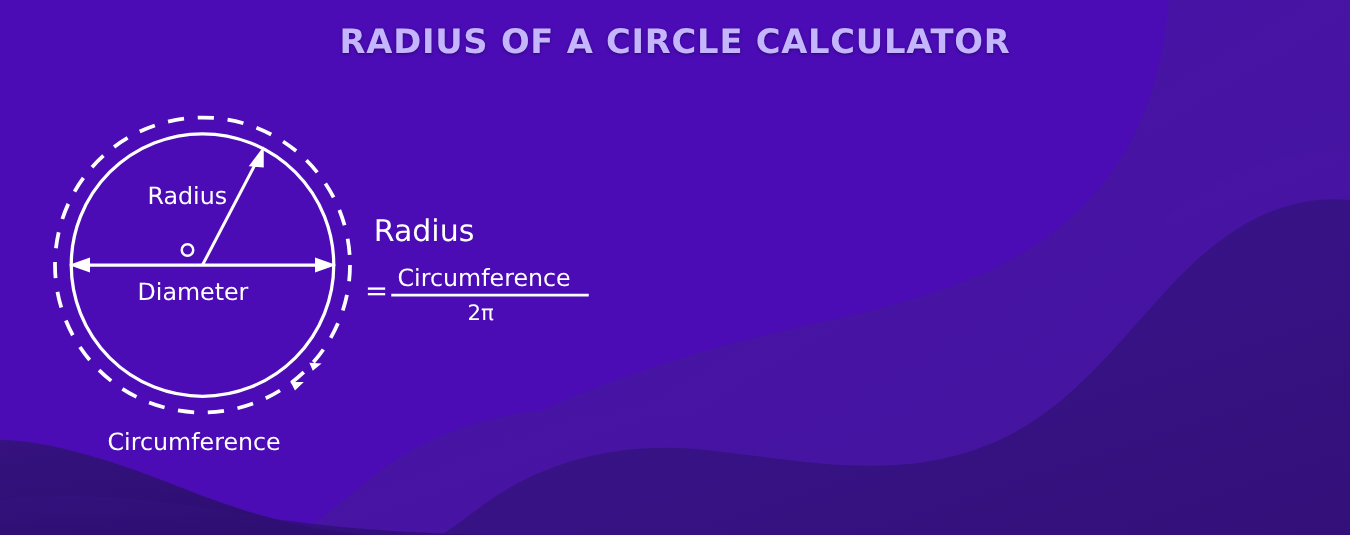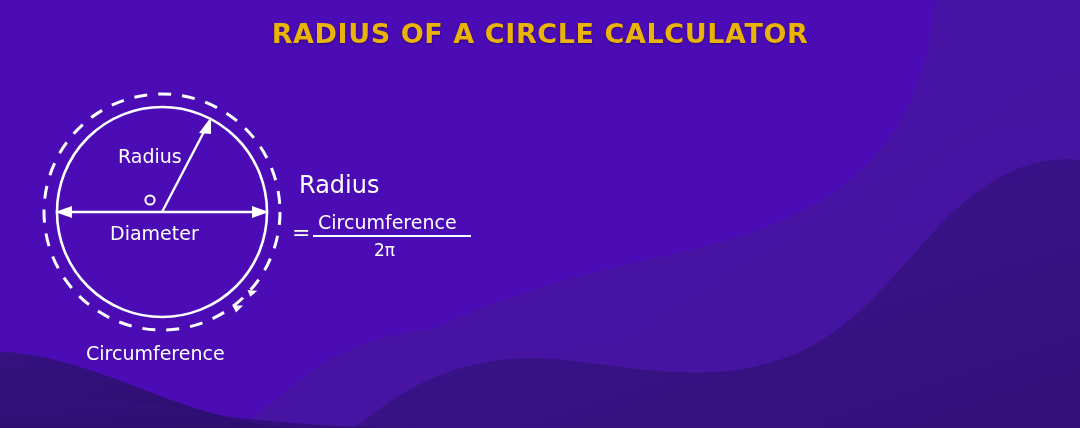--- a/index.html
+++ b/index.html
@@ -32,21 +32,21 @@
   .title {
     position: absolute;
     left: 0;
     top: 18px;
     width: 1080px;
     text-align: center;
     font-family: "DejaVu Sans", sans-serif;
     font-weight: bold;
     font-size: 27px;
     letter-spacing: 0.6px;
-    color: #eab308;
+    color: #c4b5fd;
     text-shadow: 0 1px 2px rgba(20,0,60,0.55);
     pointer-events: none;
   }
   .hand {
     font-family: "DejaVu Sans", sans-serif;
     fill: #ffffff;
   }
 </style>
 </head>
 <body>

